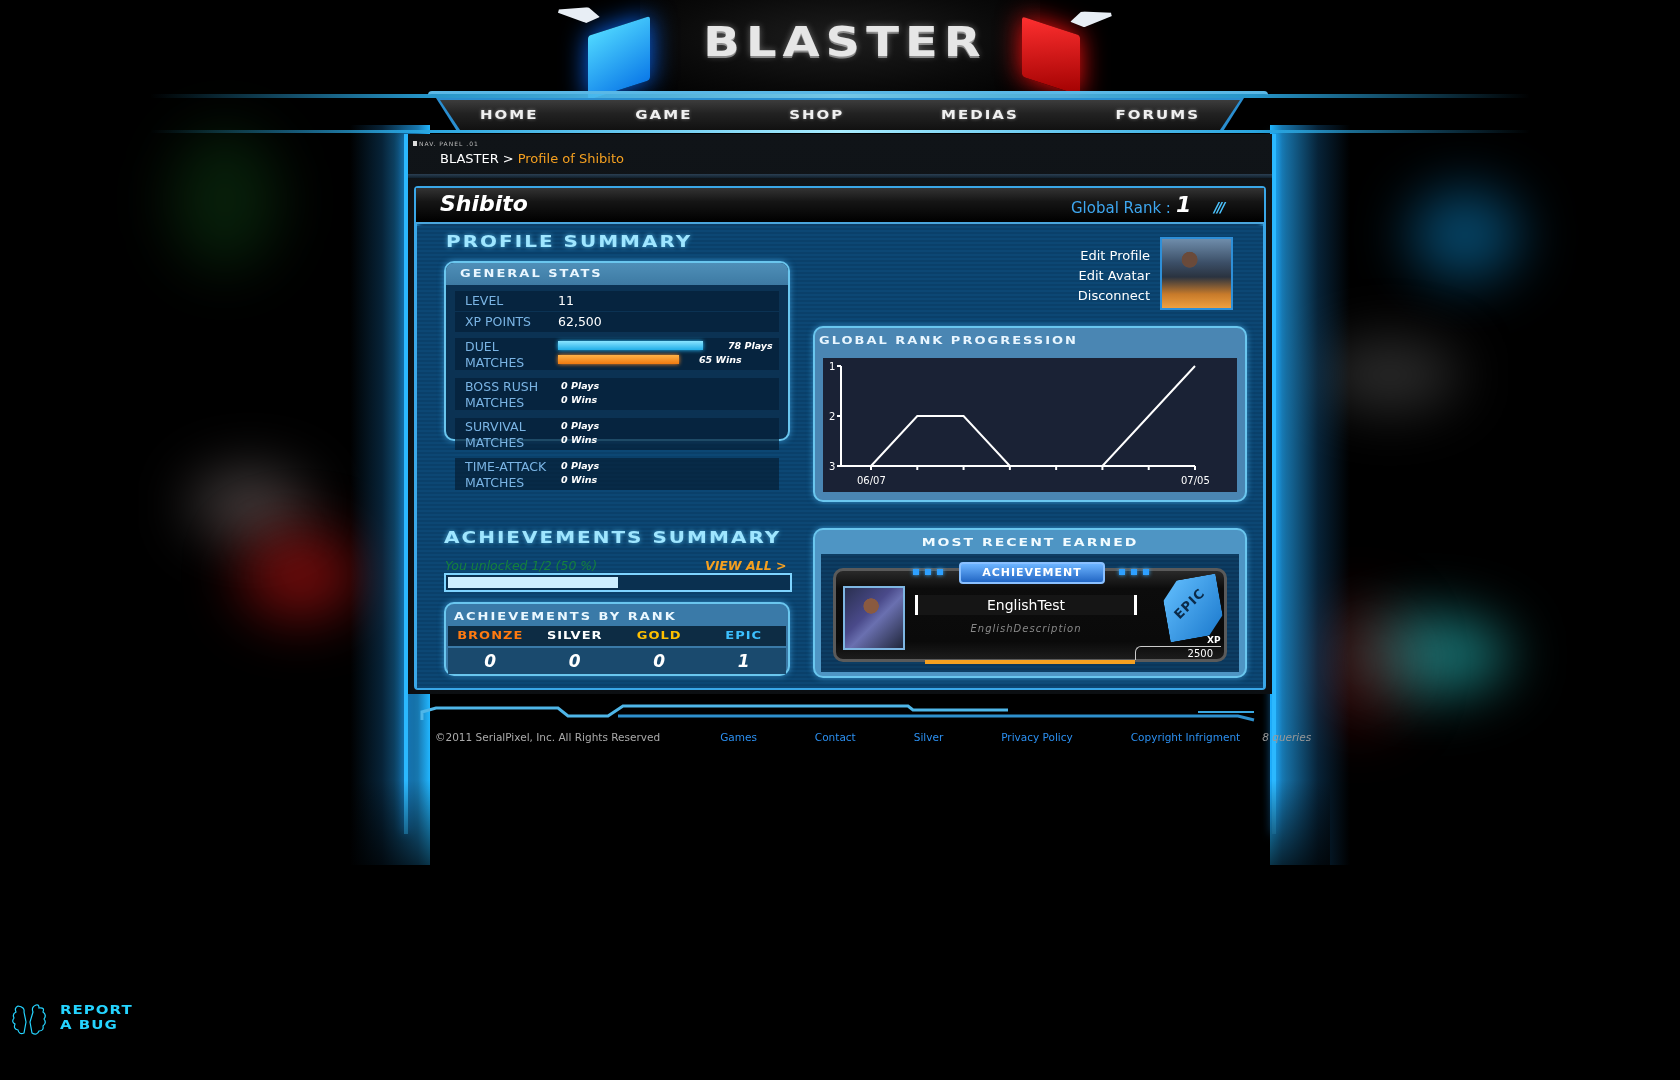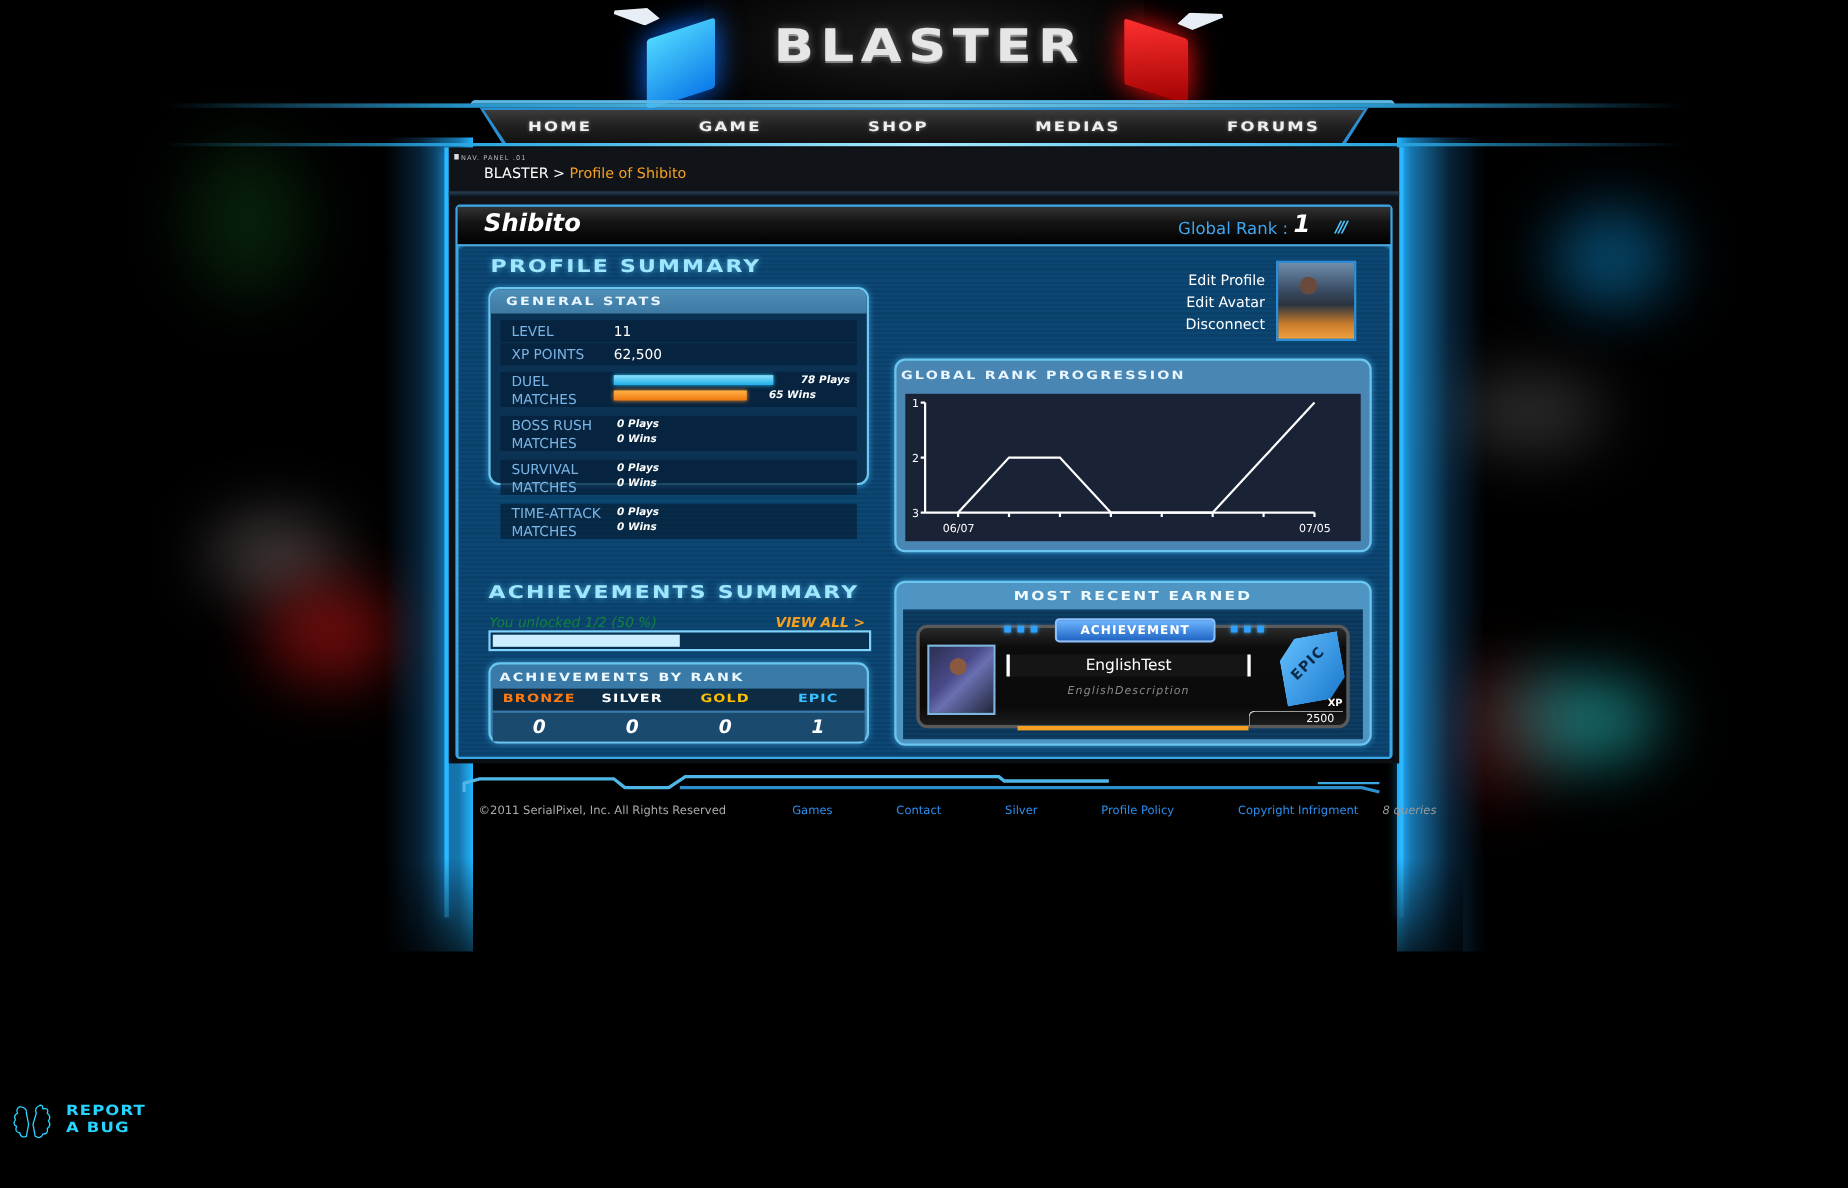--- a/index.html
+++ b/index.html
@@ -321,21 +321,21 @@
   <path d="M4 20 L4 12 L18 8 L140 8 L150 16 L190 16 L205 6 L490 6 L495 10 L590 10" stroke="#4fb6e8" stroke-width="3" fill="none"></path>
   <path d="M200 16 L820 16 L836 20" stroke="#2e8fcc" stroke-width="3" fill="none"></path>
   <path d="M780 12 L836 12" stroke="#3aa7e0" stroke-width="2" fill="none"></path>
 </svg>
 
 <div class="footer">
   <span class="copyright">©2011 SerialPixel, Inc. All Rights Reserved</span>
   <span class="footer-link">Games</span>
   <span class="footer-link">Contact</span>
   <span class="footer-link">Silver</span>
-  <span class="footer-link">Profile Policy</span>
+  <span class="footer-link">Privacy Policy</span>
   <span class="footer-link">Copyright Infrigment</span>
   <span class="queries">8 queries</span>
 </div>
 
 <div class="bug">
   <svg class="bug-icon" viewBox="0 0 42 36">
     <path d="M8 4 Q4 6 6 10 Q2 12 4 16 Q1 20 5 22 Q3 27 8 28 Q9 33 14 31 L16 20 L14 10 Q15 5 8 4 Z" stroke="#25d4ff" stroke-width="1.2" fill="none"></path>
     <path d="M26 3 Q21 5 23 10 L20 20 L22 31 Q27 34 29 29 Q34 29 33 24 Q37 21 34 17 Q37 13 33 10 Q35 5 29 6 Q29 2 26 3 Z" stroke="#25d4ff" stroke-width="1.2" fill="none"></path>
   </svg>
   <div class="bug-text">

